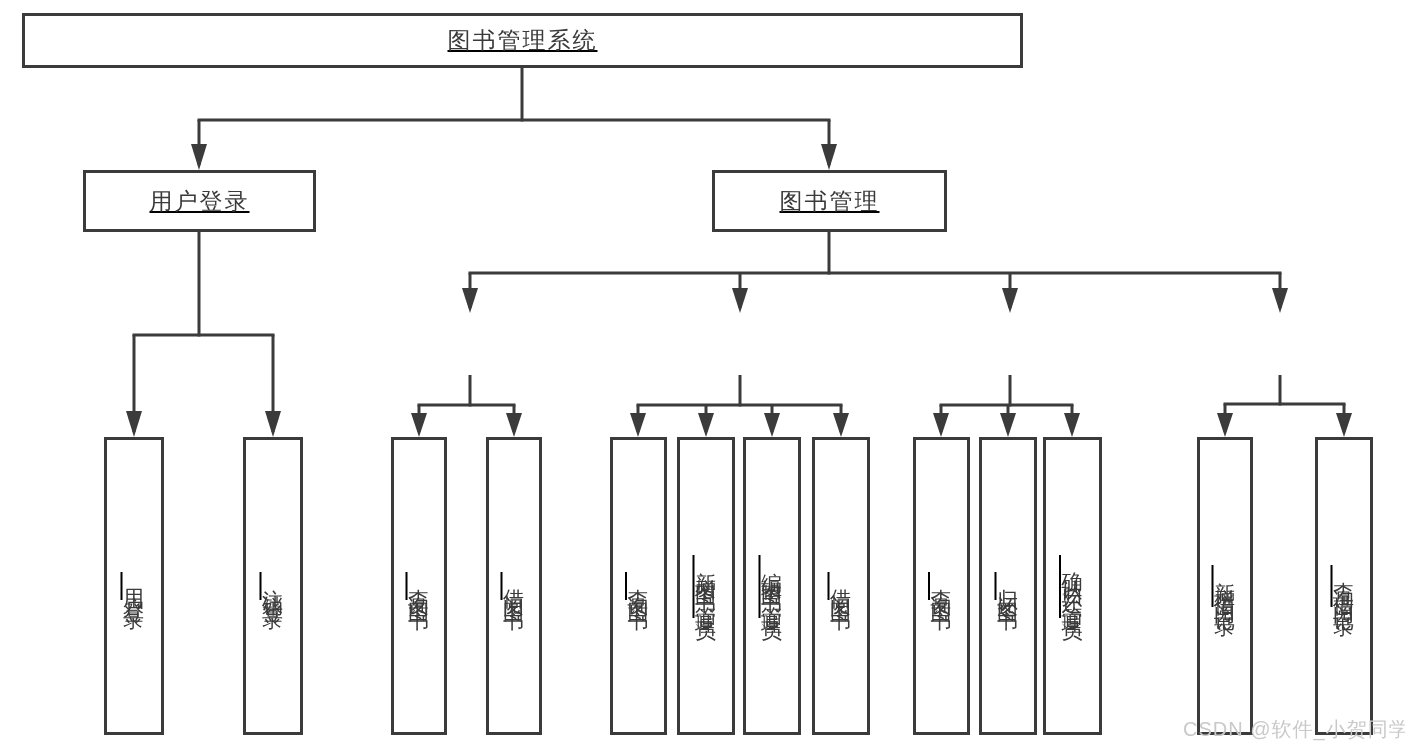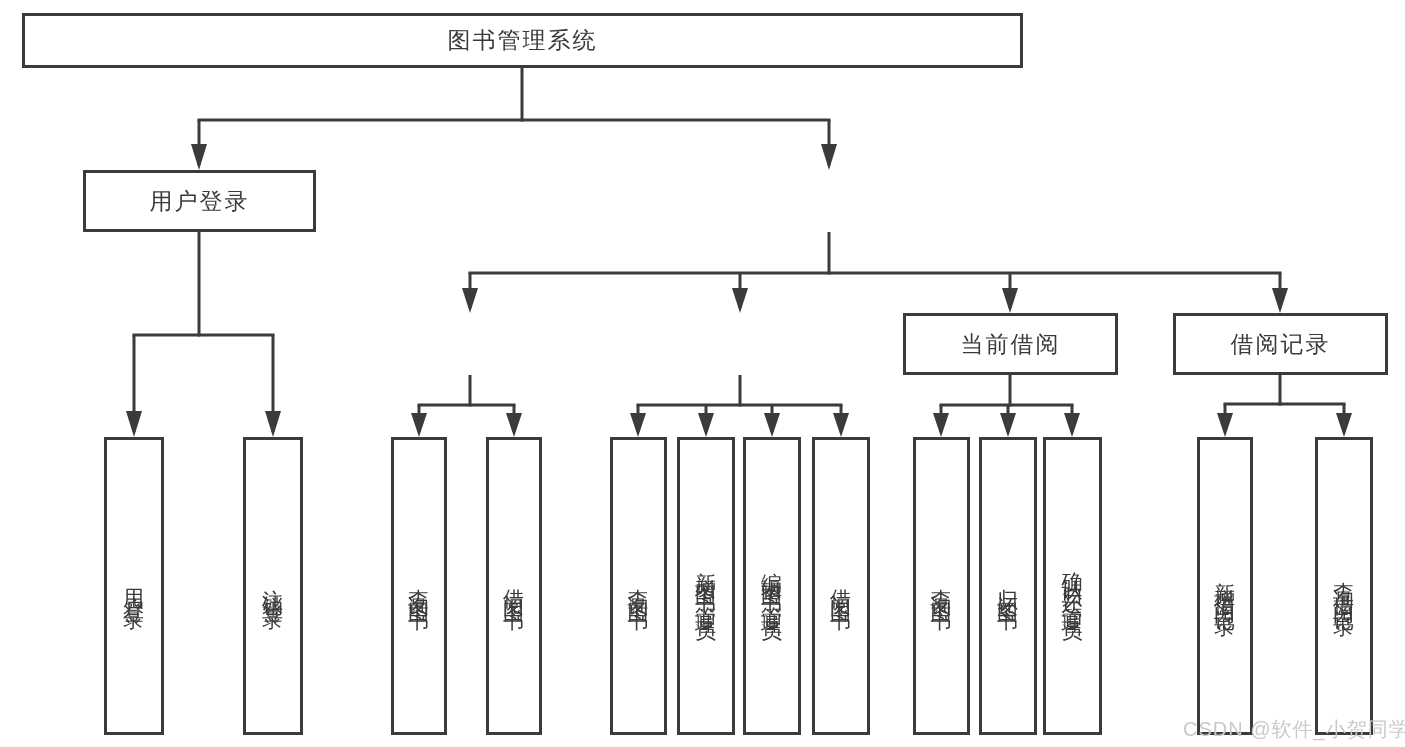--- a/index.html
+++ b/index.html
@@ -18,20 +18,21 @@
   }
   .node {
     position: absolute;
     background: #ffffff;
     border: 3px solid #3b3b3b;
     box-sizing: border-box;
     display: flex;
     align-items: center;
     justify-content: center;
     z-index: 2;
+    text-decoration: underline;
   }
   .node.h span {
     font-size: 23px;
     color: #3a3a3a;
     letter-spacing: 2px;
     white-space: nowrap;
   }
   .node.v span {
     writing-mode: vertical-rl;
     text-orientation: mixed;
@@ -120,27 +121,24 @@
     <polygon points="1336,413 1352,413 1344,437"></polygon>
   </svg>
 
   <div class="node h" style="left:22px;top:13px;width:1001px;height:55px">
     <span>图书管理系统</span>
   </div>
 
   <div class="node h" style="left:83px;top:170px;width:233px;height:62px">
     <span>用户登录</span>
   </div>
+  <div class="node h" style="left:712px;top:170px;width:235px;height:62px">
+    <span>图书管理</span>
+  </div>
 
-  <div class="node h" style="left:903px;top:313px;width:215px;height:62px">
-    <span>当前借阅</span>
-  </div>
-  <div class="node h" style="left:1173px;top:313px;width:215px;height:62px">
-    <span>借阅记录</span>
-  </div>
 
   <div class="node v" style="left:104px;top:437px;width:60px;height:298px">
     <span>用户登录</span>
   </div>
   <div class="node v" style="left:243px;top:437px;width:60px;height:298px">
     <span>注销登录</span>
   </div>
 
   <div class="node v" style="left:391px;top:437px;width:56px;height:298px">
     <span>查询图书</span>

